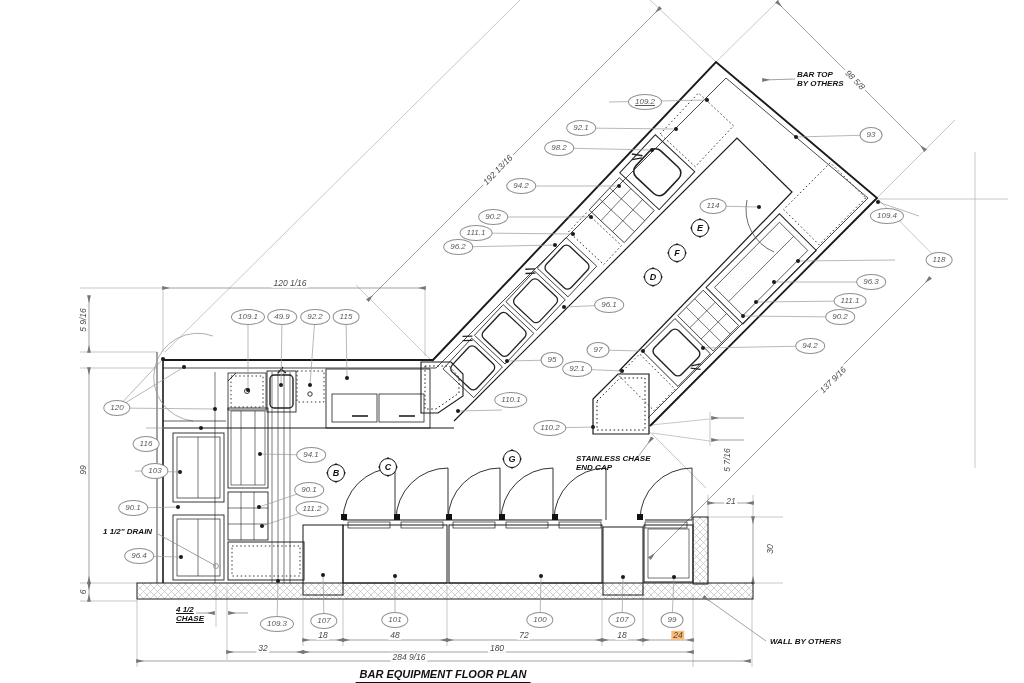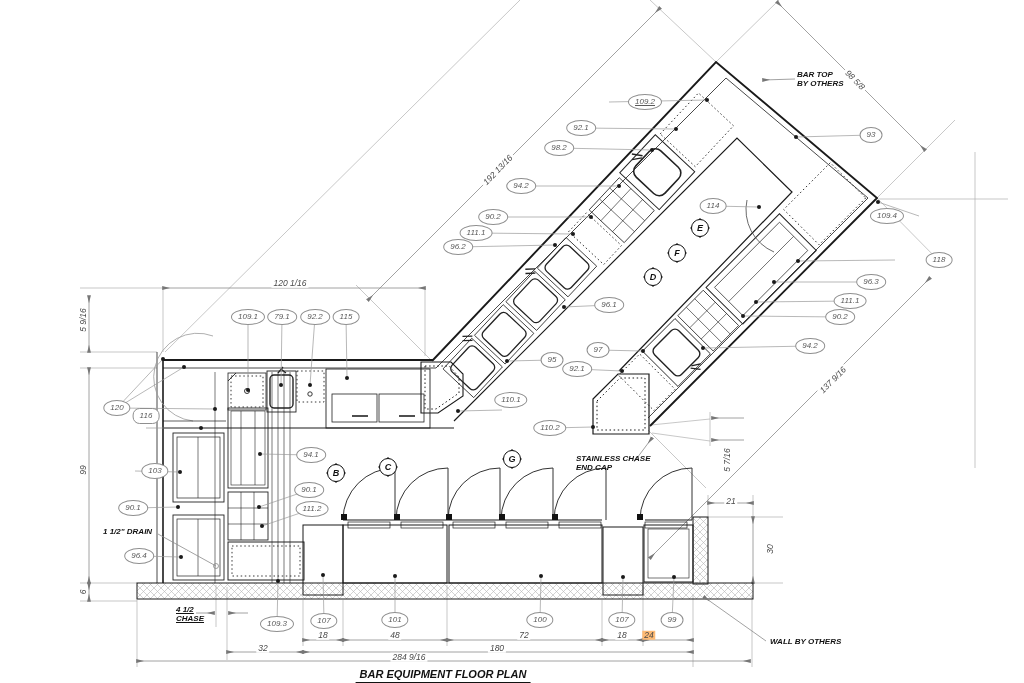--- a/index.html
+++ b/index.html
@@ -347,25 +347,25 @@
       <div class="callout" style="left: 840px; top: 317px;">90.2</div>
       <div class="callout" style="left: 810px; top: 346px;">94.2</div>
       <div class="callout" style="left: 609px; top: 305px;">96.1</div>
       <div class="callout" style="left: 552px; top: 360px;">95</div>
       <div class="callout" style="left: 598px; top: 350px;">97</div>
       <div class="callout" style="left: 577px; top: 369px;">92.1</div>
       <div class="callout" style="left: 502px; top: 400px; margin-left: 9px;">110.1</div>
       <div class="callout" style="left: 550px; top: 428px;">110.2</div>
       <div class="callout" style="left: 713px; top: 206px;">114</div>
       <div class="callout" style="left: 248px; top: 317px;">109.1</div>
-      <div class="callout" style="left: 282px; top: 317px;">79.1</div>
+      <div class="callout" style="left: 282px; top: 317px;">49.9</div>
       <div class="callout" style="left: 315px; top: 317px;">92.2</div>
       <div class="callout" style="left: 346px; top: 317px;">115</div>
       <div class="callout" style="left: 117px; top: 408px;">120</div>
-      <div class="callout" style="left: 146px; top: 416px; border-radius: 7px;">116</div>
+      <div class="callout" style="left: 146px; top: 444px;">116</div>
       <div class="callout" style="left: 135px; top: 471px; margin-left: 20px;">103</div>
       <div class="callout" style="left: 133px; top: 508px;">90.1</div>
       <div class="callout" style="left: 139px; top: 556px;">96.4</div>
       <div class="callout" style="left: 311px; top: 455px;">94.1</div>
       <div class="callout" style="left: 309px; top: 490px;">90.1</div>
       <div class="callout" style="left: 312px; top: 509px;">111.2</div>
       <div class="callout" style="left: 277px; top: 624px;">109.3</div>
       <div class="callout" style="left: 324px; top: 621px;">107</div>
       <div class="callout" style="left: 395px; top: 620px;">101</div>
       <div class="callout" style="left: 540px; top: 620px;">100</div>
@@ -379,21 +379,21 @@
       <div class="dimlab" style="left: 855px; top: 80px; transform: translate(-50%, -50%) rotate(46deg); background: rgb(255, 255, 255); padding: 0px 2px;">98 5/8</div>
       <div class="dimlab" style="left: 833px; top: 380px; transform: translate(-50%, -50%) rotate(-45deg); background: rgb(255, 255, 255); padding: 0px 2px;">137 9/16</div>
       <div class="dimlab" style="left: 727px; top: 460px; transform: translate(-50%, -50%) rotate(-90deg); background: rgb(255, 255, 255); padding: 0px 2px;">5 7/16</div>
       <div class="dimlab" style="left: 731px; top: 501px; transform: translate(-50%, -50%) rotate(0deg); background: rgb(255, 255, 255); padding: 0px 2px;">21</div>
       <div class="dimlab" style="left: 770px; top: 549px; transform: translate(-50%, -50%) rotate(-90deg); background: rgb(255, 255, 255); padding: 0px 2px;">30</div>
       <div class="dimlab" style="left: 263px; top: 648px; transform: translate(-50%, -50%) rotate(0deg); background: rgb(255, 255, 255); padding: 0px 2px;">32</div>
       <div class="dimlab" style="left: 323px; top: 635px; transform: translate(-50%, -50%) rotate(0deg); background: rgb(255, 255, 255); padding: 0px 2px;">18</div>
       <div class="dimlab" style="left: 395px; top: 635px; transform: translate(-50%, -50%) rotate(0deg); background: rgb(255, 255, 255); padding: 0px 2px; font-style: italic;">48</div>
       <div class="dimlab" style="left: 524px; top: 635px; transform: translate(-50%, -50%) rotate(0deg); background: rgb(255, 255, 255); padding: 0px 2px;">72</div>
       <div class="dimlab" style="left: 622px; top: 635px; transform: translate(-50%, -50%) rotate(0deg); background: rgb(255, 255, 255); padding: 0px 2px;">18</div>
-      <div class="dimlab" style="left: 649px; top: 635px; transform: translate(-50%, -50%) rotate(0deg); background: #fdba74; padding: 0px 2px;">24</div>
+      <div class="dimlab" style="left: 678px; top: 635px; transform: translate(-50%, -50%) rotate(0deg); background: #fdba74; padding: 0px 2px;">24</div>
       <div class="dimlab" style="left: 497px; top: 648px; transform: translate(-50%, -50%) rotate(0deg); background: rgb(255, 255, 255); padding: 0px 2px;">180</div>
       <div class="dimlab" style="left: 409px; top: 657px; transform: translate(-50%, -50%) rotate(0deg); background: rgb(255, 255, 255); padding: 0px 2px;">284 9/16</div>
       <div class="marker" style="left: 336px; top: 473px;">
         <span class="dia"></span>
         <span class="circ">B</span>
       </div>
       <div class="marker" style="left: 388px; top: 467px;">
         <span class="dia"></span>
         <span class="circ">C</span>
       </div>

